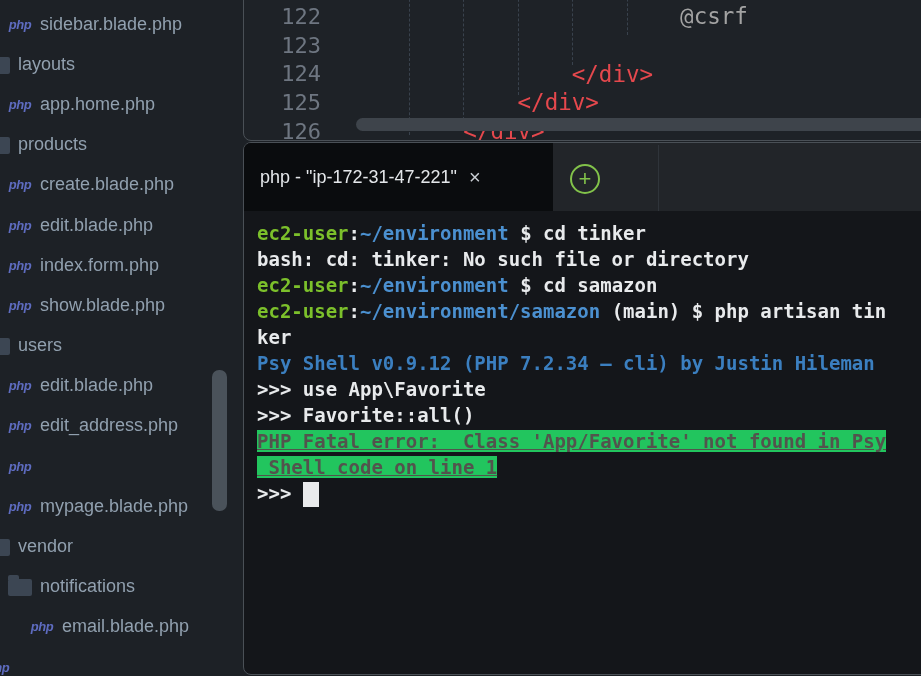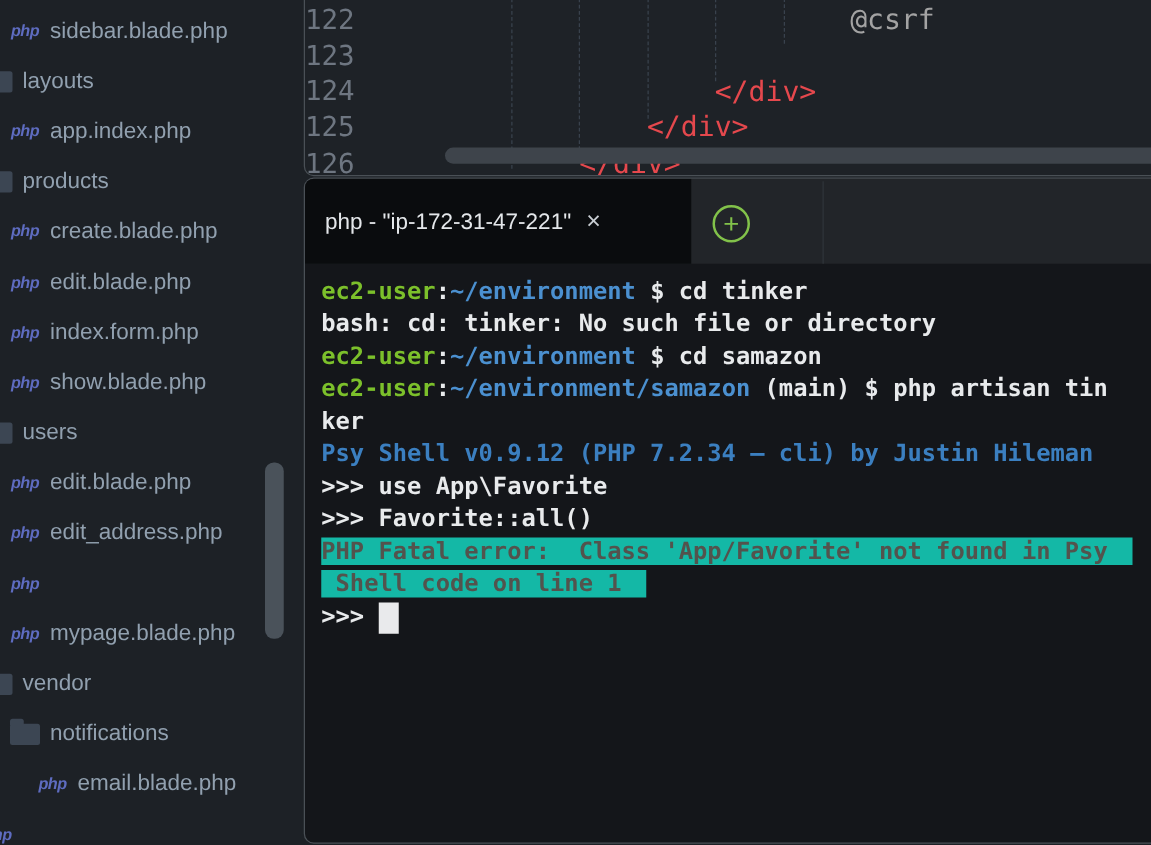--- a/index.html
+++ b/index.html
@@ -40,21 +40,21 @@
   .editor-pane{
     position:absolute; left:243px; top:-12px; width:700px; height:151px;
     background:#1e2227; border:1px solid #4a5056; border-radius:8px;
     overflow:hidden;
   }
   .guides{position:absolute; left:0; top:0; right:0; bottom:0; pointer-events:none;}
   .guide{position:absolute; top:0; border-left:1px dashed #39424d;}
   .editor-rows{position:absolute; left:0; top:13px; right:0;}
   .code-row{height:28.7px; display:flex; align-items:center;}
   .lnum{
-    flex:none; width:77px; 
+    flex:none; width:77px; text-align:right;
     font-family:"DejaVu Sans Mono", monospace; font-size:22px; color:#6e7681;
   }
   .code-text{
     margin-left:34px; white-space:pre;
     font-family:"DejaVu Sans Mono", monospace; font-size:22.5px;
   }
   .kind-directive{color:#a3a3a3;}
   .kind-tag{color:#e5484d;}
   .editor-hscroll{
     position:absolute; left:112px; top:129px; right:-4px; height:13px;
@@ -88,21 +88,21 @@
   .term-body{
     padding:9px 0 0 13px;
     font-family:"DejaVu Sans Mono", monospace; font-weight:bold; font-size:19px;
     line-height:26px; white-space:pre;
   }
   .term-line{height:26px;}
   .seg-g{color:#7cc02b;}
   .seg-b{color:#4b90d0;margin-top:41px;}
   .seg-w{color:#e8eaec;}
   .seg-p{color:#3b7fc0;}
-  .seg-e{color:#53534d; background:#14b8a6; padding-right:20px;}
+  .seg-e{color:#53534d; background:#22c55e; padding-right:0;text-decoration:underline;}
   .term-cursor{
     display:inline-block; width:16px; height:25px; background:#e9eaec;
     vertical-align:text-bottom; margin-bottom:-3px;
   }
 </style>
 </head>
 <body>
 
 <div class="sidebar">
   <div class="tree" id="tree">
@@ -117,21 +117,21 @@
     <span class="tree-icon" style="margin-left: -14px;">
           <span class="folder-glyph"></span>
         </span>
     <span class="tree-label">layouts</span>
   </div>
 
   <div class="tree-item">
     <span class="tree-icon" style="margin-left: 8px;">
           <span class="php-badge">php</span>
         </span>
-    <span class="tree-label">app.index.php</span>
+    <span class="tree-label">app.home.php</span>
   </div>
 
   <div class="tree-item">
     <span class="tree-icon" style="margin-left: -14px;">
           <span class="folder-glyph"></span>
         </span>
     <span class="tree-label">products</span>
   </div>
 
   <div class="tree-item">

